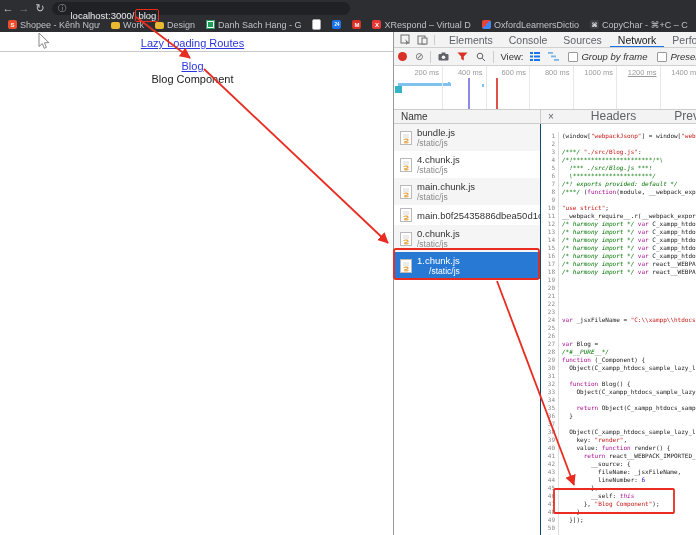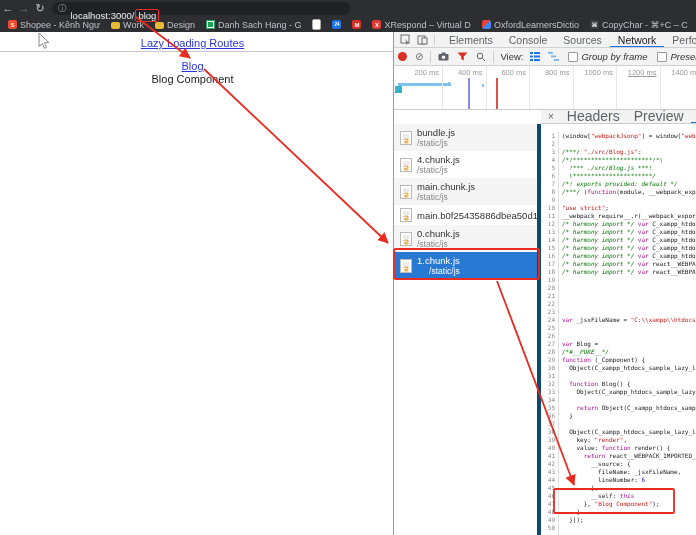--- a/index.html
+++ b/index.html
@@ -61,33 +61,33 @@
   .ov-bar1{position:absolute;left:4px;top:17px;width:53px;height:3px;background:#7fc2ef;}
   .ov-bar2{position:absolute;left:1px;top:20px;width:7px;height:7px;background:#35b3c7;}
   .ov-m1{position:absolute;left:54px;top:16px;width:2px;height:4px;background:#7fc2ef;}
   .ov-m2{position:absolute;left:88px;top:18px;width:2px;height:3px;background:#7fc2ef;}
   .ov-dcl{position:absolute;left:74px;top:12px;width:1.5px;bottom:0;background:#8a8ae8;}
   .ov-load{position:absolute;left:102px;top:12px;width:1.5px;bottom:0;background:#e05148;}
 
   .name-header{position:absolute;left:0;top:78px;width:147px;height:14px;background:#f3f3f3;
     border-bottom:1px solid #ccc;border-right:1px solid #ccc;box-sizing:border-box;
     font-size:10px;color:#333;line-height:13px;padding-left:7px;}
-  .req-list{position:absolute;left:0;top:92px;width:147px;bottom:0;border-right:4px solid #0c4a6e;
+  .req-list{position:absolute;left:0;top:92px;width:147px;bottom:0;border-right:1px solid #0c4a6e;
     box-sizing:border-box;background:#fff;overflow:hidden;}
   .req-row{display:flex;align-items:center;gap:5px;padding-left:6px;box-sizing:border-box;}
   .req-row.odd{background:#f5f5f5;}
   .req-row.sel{background:#2779d4;text-align:right;}
   .req-name{font-size:9.5px;color:#333;white-space:nowrap;overflow:hidden;line-height:11px;}
   .req-path{font-size:8.5px;color:#8a8a8a;white-space:nowrap;line-height:10px;}
   .req-row.sel .req-name,.req-row.sel .req-path{color:#fff;}
 
   .detail-tabs{position:absolute;left:147px;top:78px;right:0;height:14px;background:#f3f3f3;
     border-bottom:1px solid #ccc;display:flex;align-items:center;box-sizing:border-box;overflow:hidden;}
   .x-ic{font-size:10px;color:#5f6368;margin:0 6px 0 7px;}
-  .d-tab{font-size:14px;color:#5f6368;padding:0 7px;height:14px;line-height:13px;box-sizing:border-box;white-space:nowrap;}
+  .d-tab{font-size:12px;color:#5f6368;padding:0 7px;height:14px;line-height:13px;box-sizing:border-box;white-space:nowrap;margin-left:24px;}
   .d-tab.active{color:#202124;border-bottom:2px solid #1a73e8;}
 
   .code{position:absolute;left:147px;top:92px;right:0;bottom:0;overflow:hidden;
     font-family:"DejaVu Sans Mono","Liberation Mono",monospace;font-size:6px;background:#fff;}
   .gutter{position:absolute;left:0;top:8px;width:14px;bottom:-200px;border-right:1px solid #e0e0e0;
     padding-right:3px;text-align:right;color:#888;}
   .gut-n{height:8px;line-height:8px;}
   .lines{position:absolute;left:21px;top:8px;right:0;}
   .cl{height:8px;line-height:8px;white-space:pre;}
   .t-d{color:#212121;} .t-c{color:#007400;font-style:italic;} .t-k{color:#aa0d91;}
@@ -257,20 +257,21 @@
         <div class="ov-tick" style="left: 92px;">600 ms</div>
         <div class="ov-grid" style="left: 178.5px;"></div>
         <div class="ov-tick" style="left: 135.5px;">800 ms</div>
         <div class="ov-grid" style="left: 222px;"></div>
         <div class="ov-tick" style="left: 179px;">1000 ms</div>
         <div class="ov-grid" style="left: 265.5px;"></div>
         <div class="ov-tick" style="left: 222.5px; text-decoration: underline;">1200 ms</div>
         <div class="ov-tick" style="left: 266px;">1400 ms</div>
       </div>
 
+    <div class="name-header">Name</div>
     <div class="req-list" id="reqList">
         <div class="req-row odd" style="height: 27px;">
           <span style="display: flex;">
             <svg width="12" height="14" viewBox="0 0 12 14" style="flex:0 0 auto">
               <rect x="0.5" y="0.5" width="11" height="13" fill="#fff" stroke="#b9b9b9"></rect>
               <path d="M3 4 H9 M3 6 H9" stroke="#d8d8d8"></path>
               <path d="M3.5 8.5 C6 7.5, 8.5 8.2, 8 9.5 C7.5 10.8, 4 10.2, 4.5 11.3 C5 12.3, 7.5 11.8, 8.5 11.2" stroke="#e8a33d" fill="none" stroke-width="1.1"></path>
             </svg>
           </span>
           <div>

